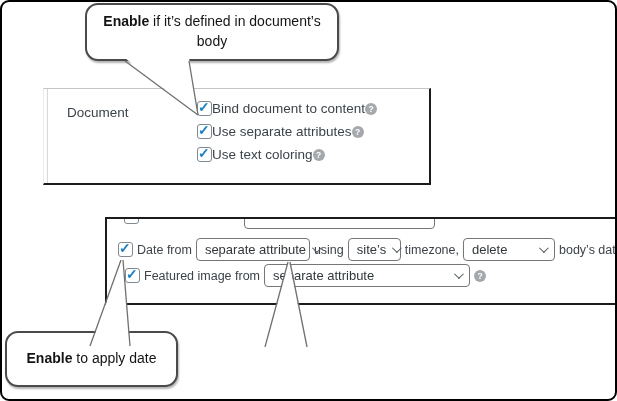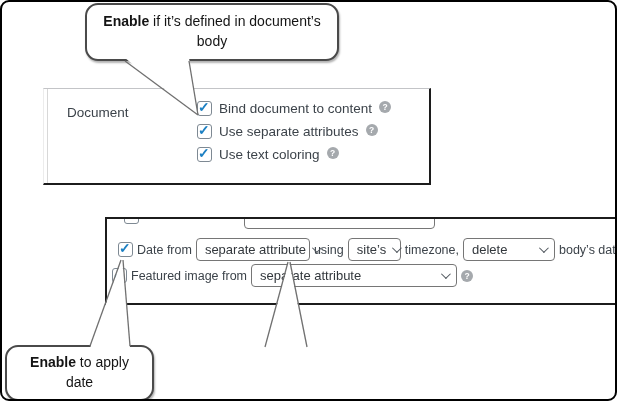--- a/index.html
+++ b/index.html
@@ -6,52 +6,52 @@
   .frame{position:relative;width:617px;height:401px;box-sizing:border-box;border:2px solid #000;
          border-radius:9px;background:#fff;overflow:hidden;}
 
   
   .bubble{position:absolute;box-sizing:border-box;background:#fff;border:2px solid #4a4a4a;
           border-radius:13px;display:flex;align-items:center;justify-content:center;
           text-align:center;font-size:14px;line-height:1.4;color:#141414;
           padding:4px 12px;z-index:30;box-shadow:1px 2px 2px rgba(0,0,0,0.30);}
   .bubble b{font-weight:bold;}
   .bubble-top{left:83px;top:1px;width:254px;height:58px;}
-  .bubble-bl{left:3px;top:343px;width:149px;height:56px;justify-content:center;}
+  .bubble-bl{left:3px;top:329px;width:173px;height:56px;justify-content:center;}
   .bubble-br{left:235px;top:342px;width:187px;height:57px;}
 
   
   .pointers{position:absolute;left:0;top:0;z-index:40;pointer-events:none;}
 
   
   .panel1{position:absolute;left:41px;top:86px;width:388px;height:97px;box-sizing:border-box;
           background:#fff;border-top:1px solid #c3c4c7;border-left:1px solid #ececec;
           border-right:2px solid #1c1c1c;border-bottom:2px solid #1c1c1c;z-index:10;}
   .panel1::before{content:"";position:absolute;left:3px;top:0;bottom:0;width:1px;background:#d8d8d8;}
   .p1-label{position:absolute;left:23px;top:16px;font-size:13.5px;color:#3c434a;}
   .p1-rows{position:absolute;left:153px;top:12px;display:flex;flex-direction:column;gap:8px;}
-  .chk-row{display:flex;gap:7px;height:15px;}
+  .chk-row{display:flex;align-items:center;gap:0;height:15px;}
   .chk-label{font-size:13.5px;color:#3c434a;white-space:nowrap;}
 
   .checkbox{position:relative;display:inline-block;box-sizing:border-box;width:15px;height:15px;
             background:#fff;border:1px solid #7e8993;border-radius:3px;flex:0 0 auto;}
   .checkbox.checked::after{content:"\2713";position:absolute;left:0px;top:-3px;
             font-size:14px;font-weight:bold;color:#1d80c3;}
 
   .help{display:inline-flex;align-items:center;justify-content:center;width:12px;height:12px;
         border-radius:50%;background:#a5a9ad;color:#fff;font-size:8.5px;font-weight:bold;
         flex:0 0 auto;}
   .help::after{content:"?";}
 
   
   .panel2{position:absolute;left:103px;top:215px;width:512px;height:88px;box-sizing:border-box;
           background:#fff;border:2px solid #1c1c1c;overflow:hidden;z-index:10;}
   .p2-row{position:absolute;display:flex;align-items:center;gap:4px;white-space:nowrap;}
   .p2-row1{left:11px;top:19px;height:23px;}
-  .p2-row2{left:5px;top:45px;height:23px;}
+  .p2-row2{left:18px;top:45px;height:23px;}
   .p2-text{font-size:12.5px;color:#3c434a;}
   .select{box-sizing:border-box;display:inline-flex;align-items:center;justify-content:space-between;
           height:23px;padding:0 8px;background:#fff;border:1px solid #767676;border-radius:4px;
           font-size:13px;color:#32373c;gap:6px;}
   .chev{display:inline-block;width:6px;height:6px;border-right:1.7px solid #50575e;
         border-bottom:1.7px solid #50575e;transform:rotate(45deg) translateY(-2px);flex:0 0 auto;}
   .cropped-select{position:absolute;left:137px;top:-14px;width:191px;height:24px;box-sizing:border-box;
           border:1px solid #767676;border-radius:4px;background:#fff;}
   .cropped-checkbox{position:absolute;left:17px;top:-10px;}
 </style>

